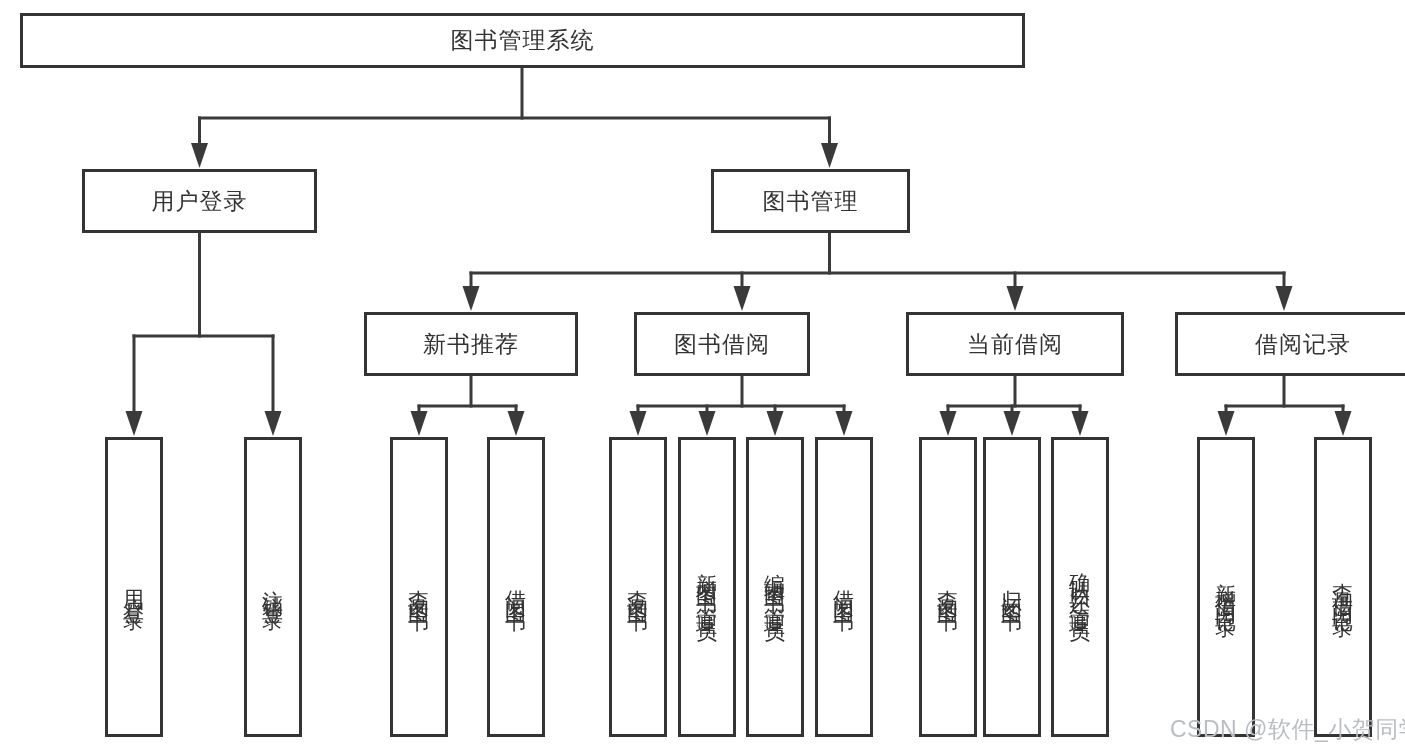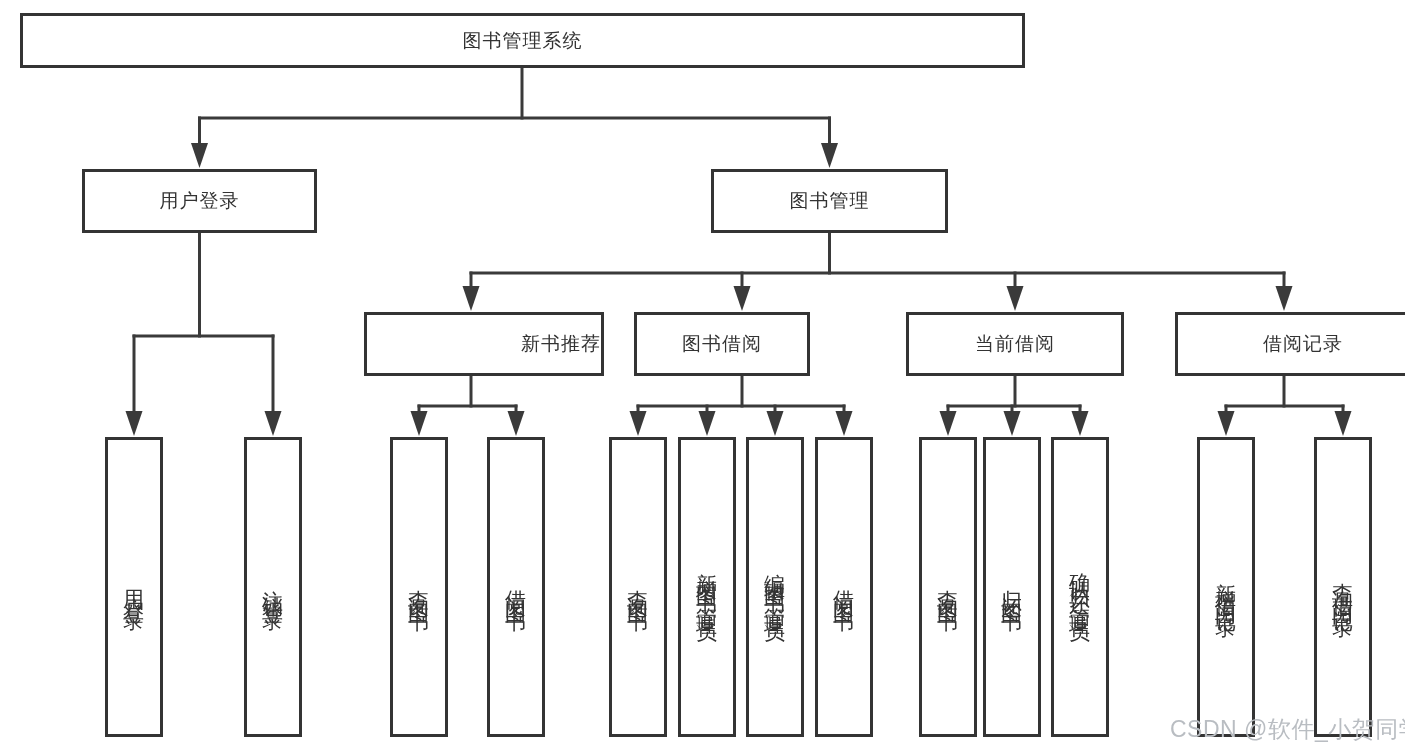--- a/index.html
+++ b/index.html
@@ -11,21 +11,21 @@
   #stage{position:absolute;inset:0;width:1405px;height:747px;}
   #connectors{position:absolute;left:0;top:0;z-index:1;}
   .box{
     position:absolute;
     background:#ffffff;
     border:3px solid #343434;
     box-sizing:border-box;
     display:flex;align-items:center;justify-content:center;
     z-index:2;
   }
-  .box.h{font-size:19px;letter-spacing:1px;}
+  .box.h{font-size:23px;letter-spacing:1px;}
   .box.root{left:20px;top:13px;width:1005px;height:55px;}
   .box.lvl{height:64px;}
   .box.leaf{
     width:58px;height:300px;top:437px;
     font-size:21px;
   }
   .vtext{
     writing-mode:vertical-rl;
     text-orientation:mixed;
     letter-spacing:7px;
@@ -98,25 +98,25 @@
       <polygon points="1334.5,411 1351.5,411 1343,436" fill="#3a3a3a"></polygon>
     </svg>
 
   <div class="box h root">
     <span>图书管理系统</span>
   </div>
 
   <div class="box h lvl" style="left:82px;top:169px;width:235px;">
     <span>用户登录</span>
   </div>
-  <div class="box h lvl" style="left:711px;top:169px;width:237px;">
+  <div class="box h lvl" style="left:711px;top:169px;width:199px;">
     <span>图书管理</span>
   </div>
 
-  <div class="box h lvl" style="left:364px;top:312px;width:240px;justify-content:flex-end;">
+  <div class="box h lvl" style="left:364px;top:312px;width:214px;">
     <span>新书推荐</span>
   </div>
   <div class="box h lvl" style="left:634px;top:312px;width:176px;">
     <span>图书借阅</span>
   </div>
   <div class="box h lvl" style="left:906px;top:312px;width:218px;align-items:center;">
     <span>当前借阅</span>
   </div>
   <div class="box h lvl" style="left:1175px;top:312px;width:256px;">
     <span>借阅记录</span>

